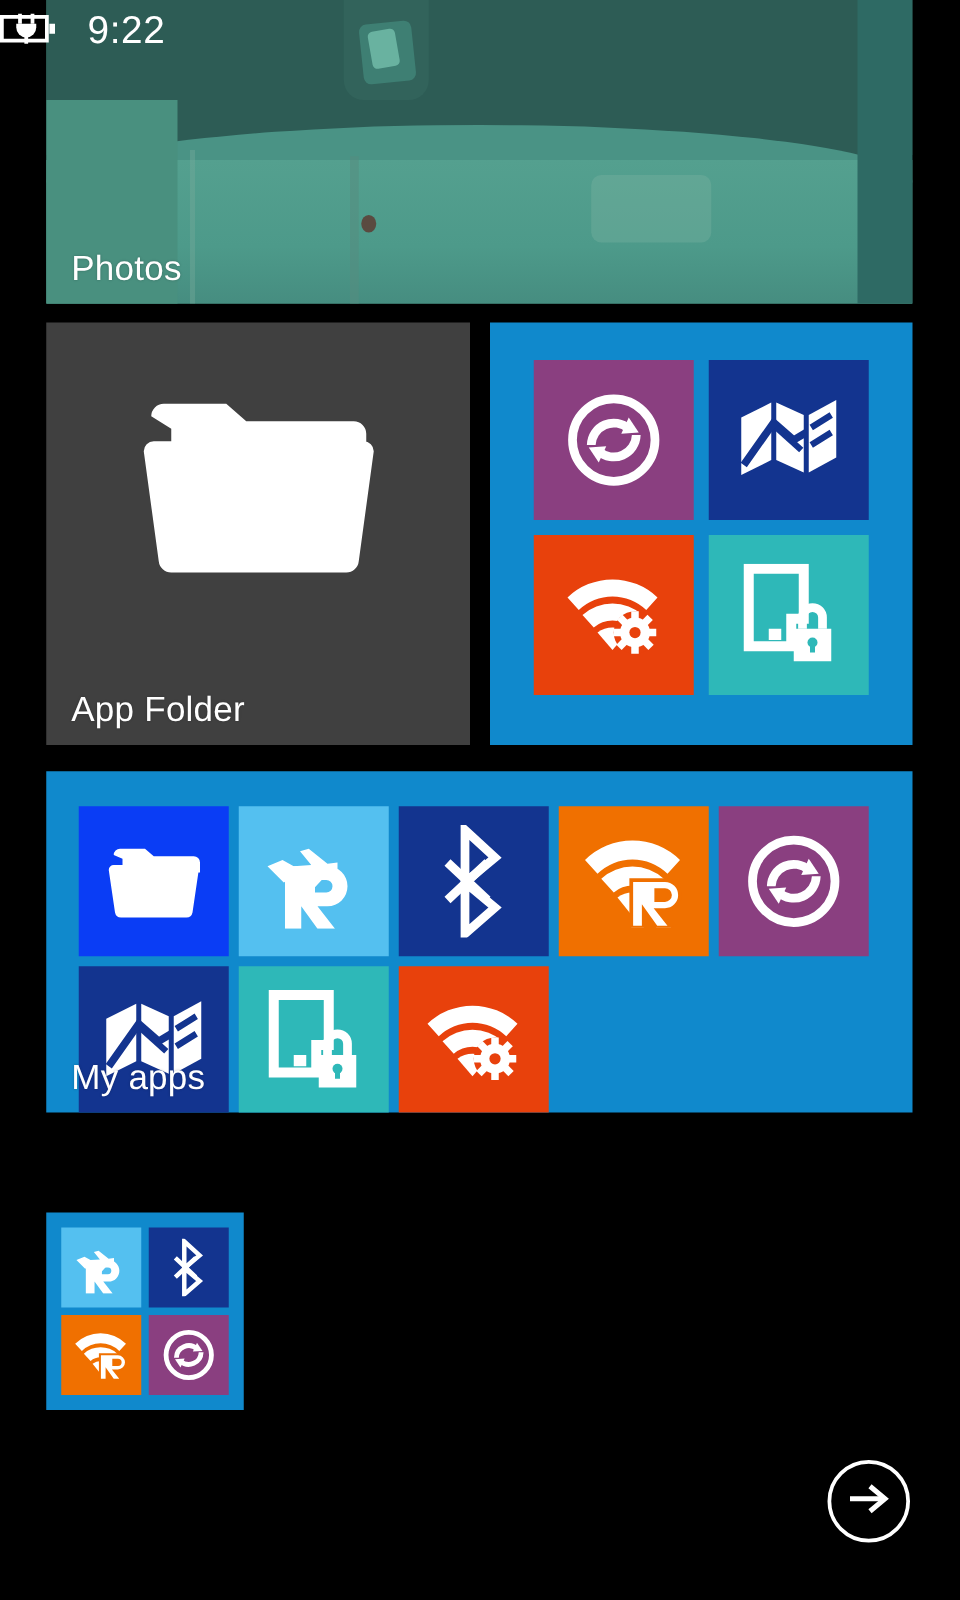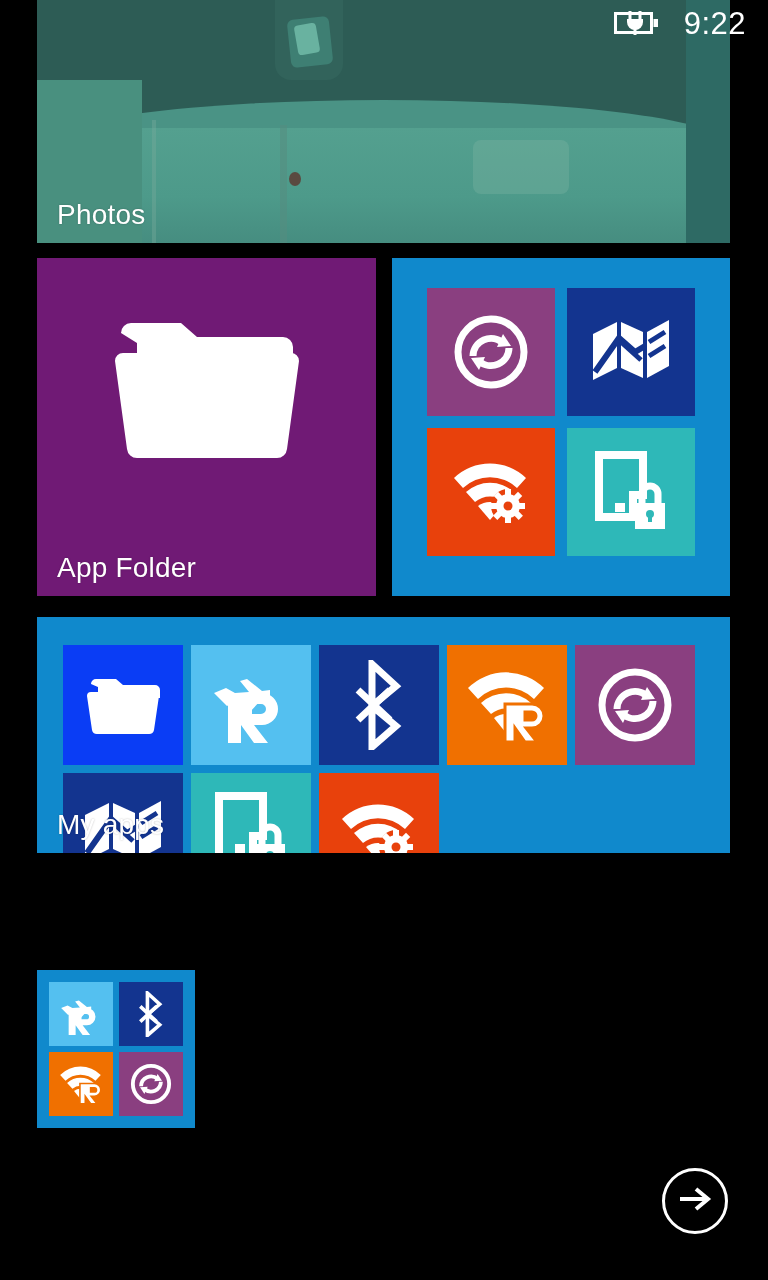--- a/index.html
+++ b/index.html
@@ -7,21 +7,21 @@
     width: 768px; height: 1280px;
     background: #000;
     font-family: "Liberation Sans", sans-serif;
     overflow: hidden;
   }
   .screen { position: relative; width: 768px; height: 1280px; background: #000; }
 
   
   .status-bar {
     position: absolute; top: 0; left: 0; width: 768px; height: 46px;
-    display: flex; align-items: center; justify-content: flex-end;
+    display: flex; align-items: center; 
     padding-right: 22px; gap: 24px; z-index: 20;
   }
   .battery-icon { width: 46px; height: 28px; display: block; }
   .clock { color: #fff; font-size: 31px; letter-spacing: 0.5px; line-height: 1; }
 
   
   .tile { position: absolute; overflow: hidden; }
   .tile-label {
     position: absolute; left: 20px; bottom: 12px;
     color: #fff; font-size: 28px; font-weight: 400;
@@ -79,21 +79,21 @@
   .photo-bg .seam-left {
     position: absolute; left: 115px; top: 120px; width: 4px; height: 123px;
     background: rgba(120,170,155,.4);
   }
 
   
   #tile-app-folder { left: 37px; top: 258px; width: 339px; height: 338px; }
   
   #tile-applications { left: 392px; top: 258px; width: 338px; height: 338px; }
   
-  #tile-my-apps { left: 37px; top: 617px; width: 693px; height: 236px; }
+  #tile-my-apps { left: 37px; top: 617px; width: 693px; height: 273px; }
   
   #tile-quick-toggles { left: 37px; top: 970px; width: 158px; height: 158px; }
 
   .mini-grid-2x2 {
     position: absolute; left: 35px; top: 30px;
     display: grid; grid-template-columns: 128px 128px; grid-template-rows: 128px 128px;
     gap: 12px;
   }
   .mini-grid-small {
     position: absolute; left: 12px; top: 12px;
@@ -155,21 +155,21 @@
       <div class="bolt-head"></div>
       <div class="bolt-glint"></div>
       <div class="seam-left"></div>
       <div class="scrape"></div>
       <div class="rust"></div>
       <div class="scuff"></div>
     </div>
     <span class="tile-label">Photos</span>
   </div>
 
-  <div class="tile" id="tile-app-folder" style="background:#701a75;">
+  <div class="tile" id="tile-app-folder" style="background:#404040;">
     <span class="folder-big">
       <svg viewBox="0 0 192 150" width="192" height="150">
         <path d="M10 18 a10 10 0 0 1 10 -10 h50 l16 14 h86 a10 10 0 0 1 10 10 v20 h-16 v-12 h-140 v-12 z" fill="#fff"></path>
         <path d="M4 46 a8 8 0 0 1 8 -8 h168 a8 8 0 0 1 8 8 l-12 88 a10 10 0 0 1 -10 9 h-140 a10 10 0 0 1 -10 -9 z" fill="#fff"></path>
       </svg>
     </span>
     <span class="tile-label">App Folder</span>
   </div>
 
   <div class="tile" id="tile-applications" style="background:#1089cc;">

